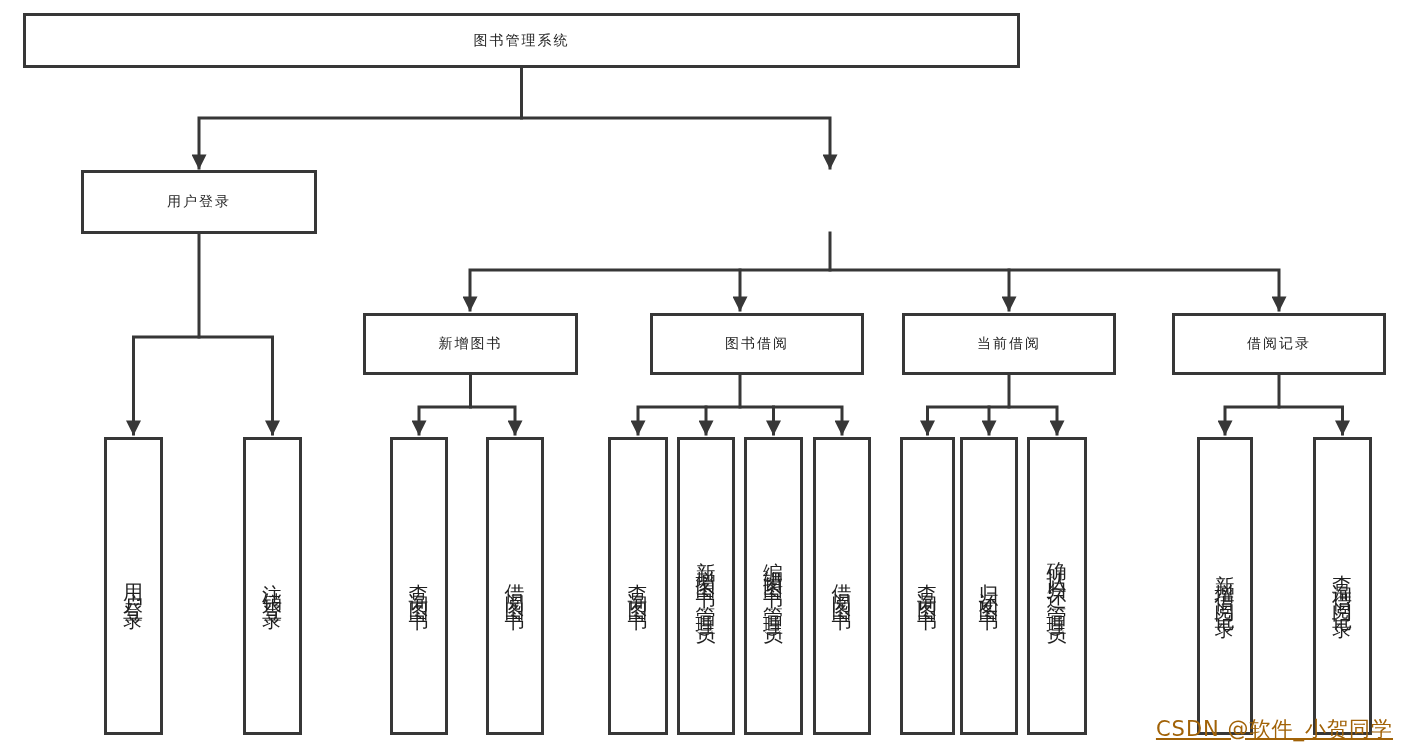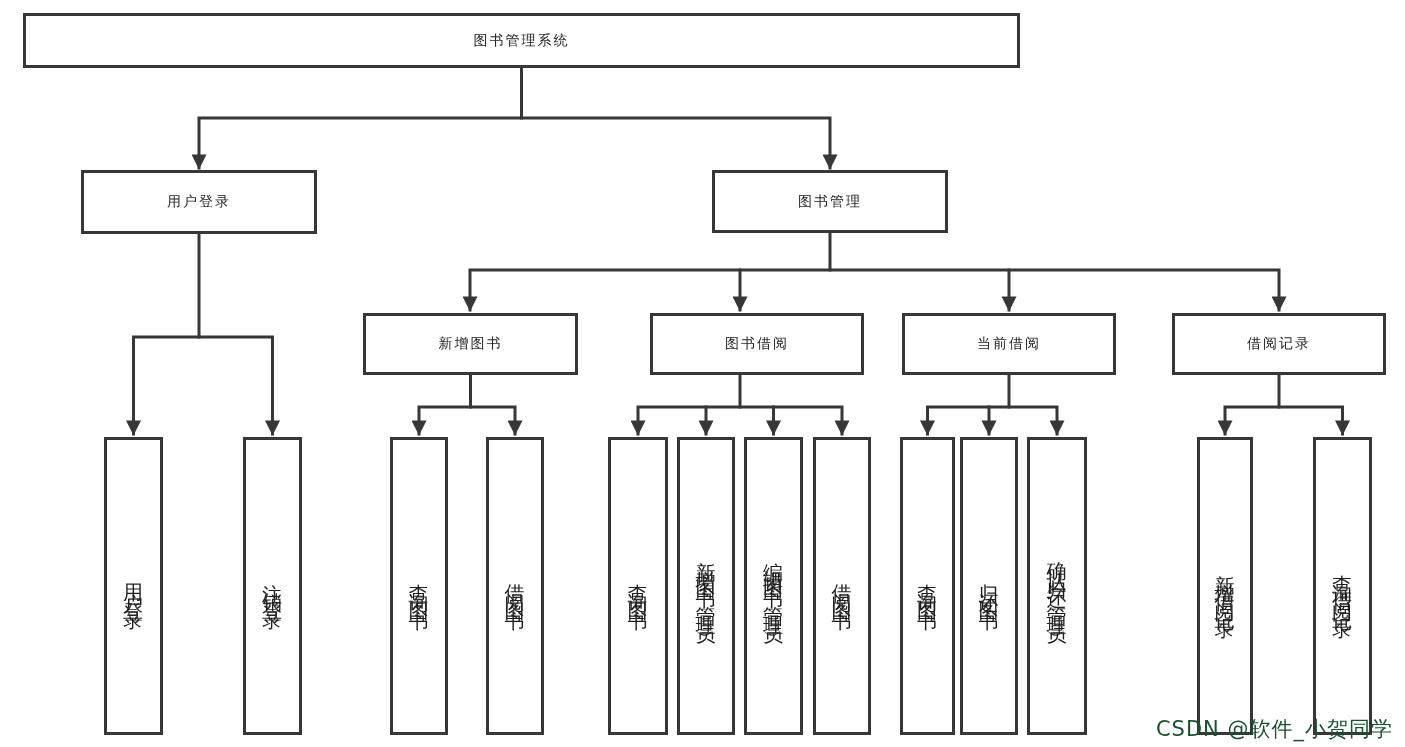--- a/index.html
+++ b/index.html
@@ -38,21 +38,21 @@
   .l-6{left:677px;width:58px;}
   .l-7{left:744px;width:59px;}
   .l-8{left:813px;width:58px;}
   .l-9{left:900px;width:55px;}
   .l-10{left:960px;width:58px;}
   .l-11{left:1027px;width:60px;}
   .l-12{left:1197px;width:56px;}
   .l-13{left:1313px;width:59px;}
   .watermark{
     position:absolute;right:12px;bottom:4px;z-index:5;
-    color:#14532d;font-size:21px;letter-spacing:1px;white-space:nowrap;
+    color:#a16207;font-size:21px;letter-spacing:1px;white-space:nowrap;text-decoration:underline;
   }
 </style>
 </head>
 <body>
 
 <div class="canvas">
 
   <svg class="wires" width="1405" height="747" viewBox="0 0 1405 747">
     <defs>
       <marker id="arr" viewBox="0 0 10 10" refX="9" refY="5" markerWidth="7" markerHeight="5" orient="auto-start-reverse">
@@ -85,21 +85,20 @@
       <path d="M989,407 V434" marker-end="url(#arr)"></path>
 
       <path d="M1279,375 V407"></path>
       <path d="M1225,434 V407 H1342.5 V434" marker-start="url(#arr)" marker-end="url(#arr)"></path>
     </g>
   </svg>
 
   <div class="node h-node n-root">图书管理系统</div>
 
   <div class="node h-node n-login">用户登录</div>
-  <div class="node h-node n-bookmgmt">图书管理</div>
 
   <div class="node h-node n-recommend">新增图书</div>
   <div class="node h-node n-borrowmod">图书借阅</div>
   <div class="node h-node n-records">借阅记录</div>
   <div class="node h-node n-current">当前借阅</div>
 
   <div class="node v-node leaf l-1">
     <span>用户登录</span>
     </div>
   <div class="node v-node leaf l-2">

